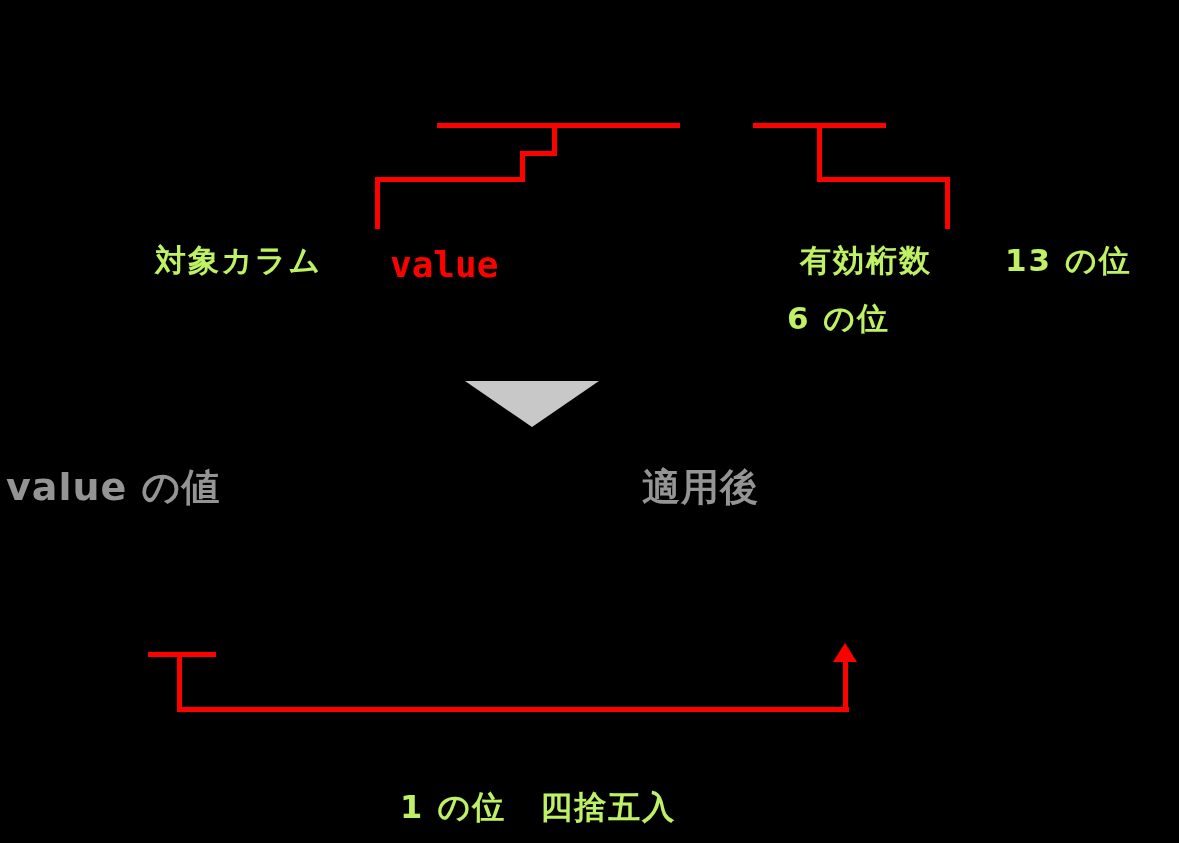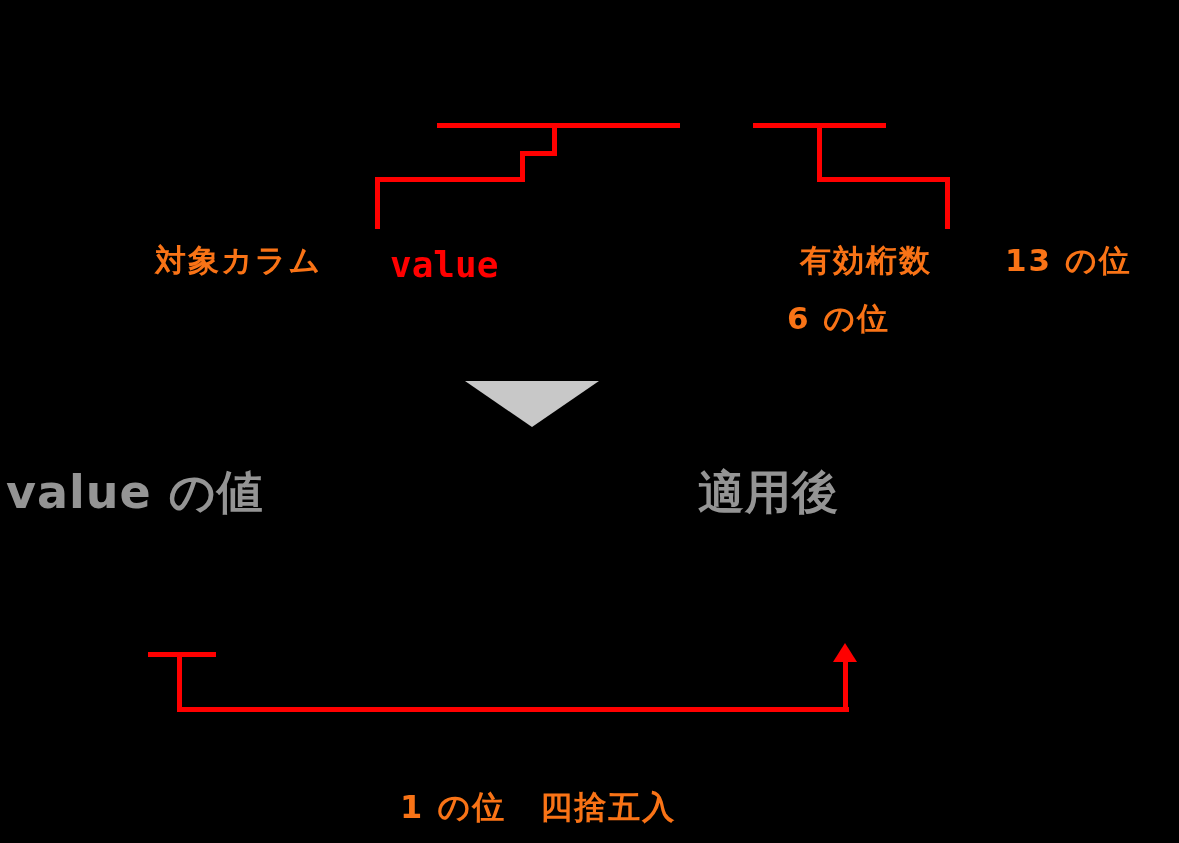--- a/index.html
+++ b/index.html
@@ -19,39 +19,39 @@
     height: 5px;
     background: #ff0000;
   }
   .vline {
     position: absolute;
     width: 5px;
     background: #ff0000;
   }
   .red-label {
     position: absolute;
-    color: #f97316;
+    color: #bef264;
     font-weight: bold;
     font-size: 31px;
     letter-spacing: 2px;
     white-space: nowrap;
   }
   .red-label-mono {
     position: absolute;
     color: #ff0000;
     font-weight: bold;
     font-size: 36px;
     font-family: "DejaVu Sans Mono", "Liberation Mono", monospace;
     white-space: nowrap;
   }
   .gray-label {
     position: absolute;
     color: #949494;
     font-weight: bold;
-    font-size: 46px;
+    font-size: 38px;
     letter-spacing: 1px;
     white-space: nowrap;
   }
   .triangle-down {
     position: absolute;
     width: 0;
     height: 0;
     border-left: 67px solid transparent;
     border-right: 67px solid transparent;
     border-top: 46px solid #c8c8c8;
@@ -82,21 +82,21 @@
 
 <span class="red-label" style="left:155px; top:240px;">対象カラム</span>
 <span class="red-label-mono" style="left:390px; top:244px;">value</span>
 <span class="red-label" style="left:800px; top:240px;">有効桁数</span>
 <span class="red-label" style="left:1005px; top:240px;">13 の位</span>
 <span class="red-label" style="left:787px; top:298px;">6 の位</span>
 
 <div class="triangle-down" style="left:465px; top:381px;"></div>
 
 <span class="gray-label" style="left:6px; top:462px;">value の値</span>
-<span class="gray-label" style="left:698px; top:462px;">適用後</span>
+<span class="gray-label" style="left:642px; top:462px;">適用後</span>
 
 <div class="hline" style="left:148px; top:652px; width:68px;"></div>
 <div class="vline" style="left:177px; top:652px; height:60px;"></div>
 <div class="hline" style="left:177px; top:707px; width:672px;"></div>
 <div class="vline" style="left:843px; top:660px; height:52px;"></div>
 <div class="arrow-up" style="left:833px; top:643px;"></div>
 
 <span class="red-label" style="left:400px; top:786px; font-size:32px;text-align:right;">1 の位　四捨五入</span>
 
 </body></html>

